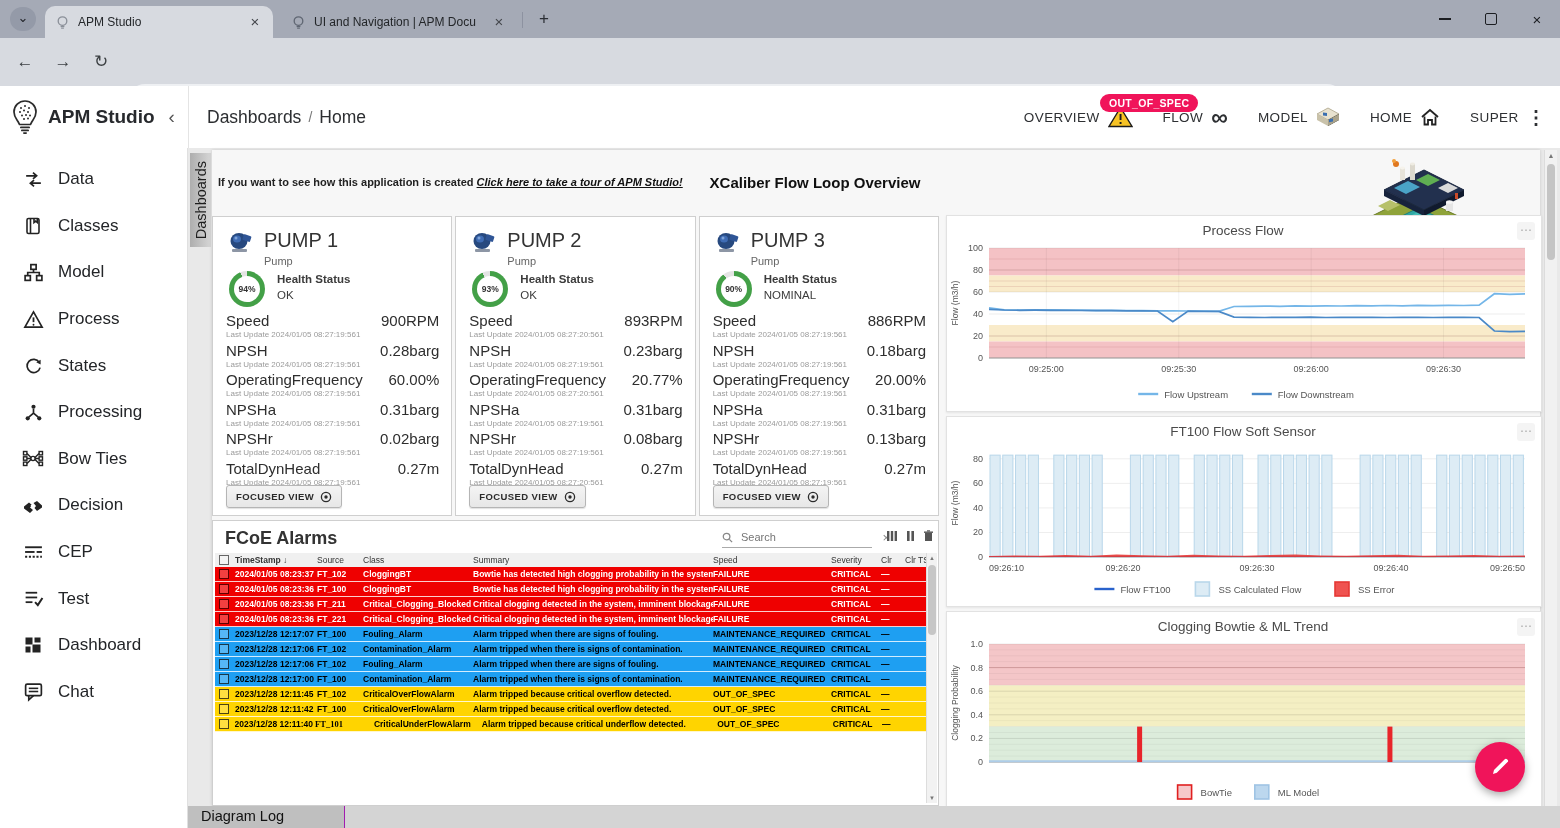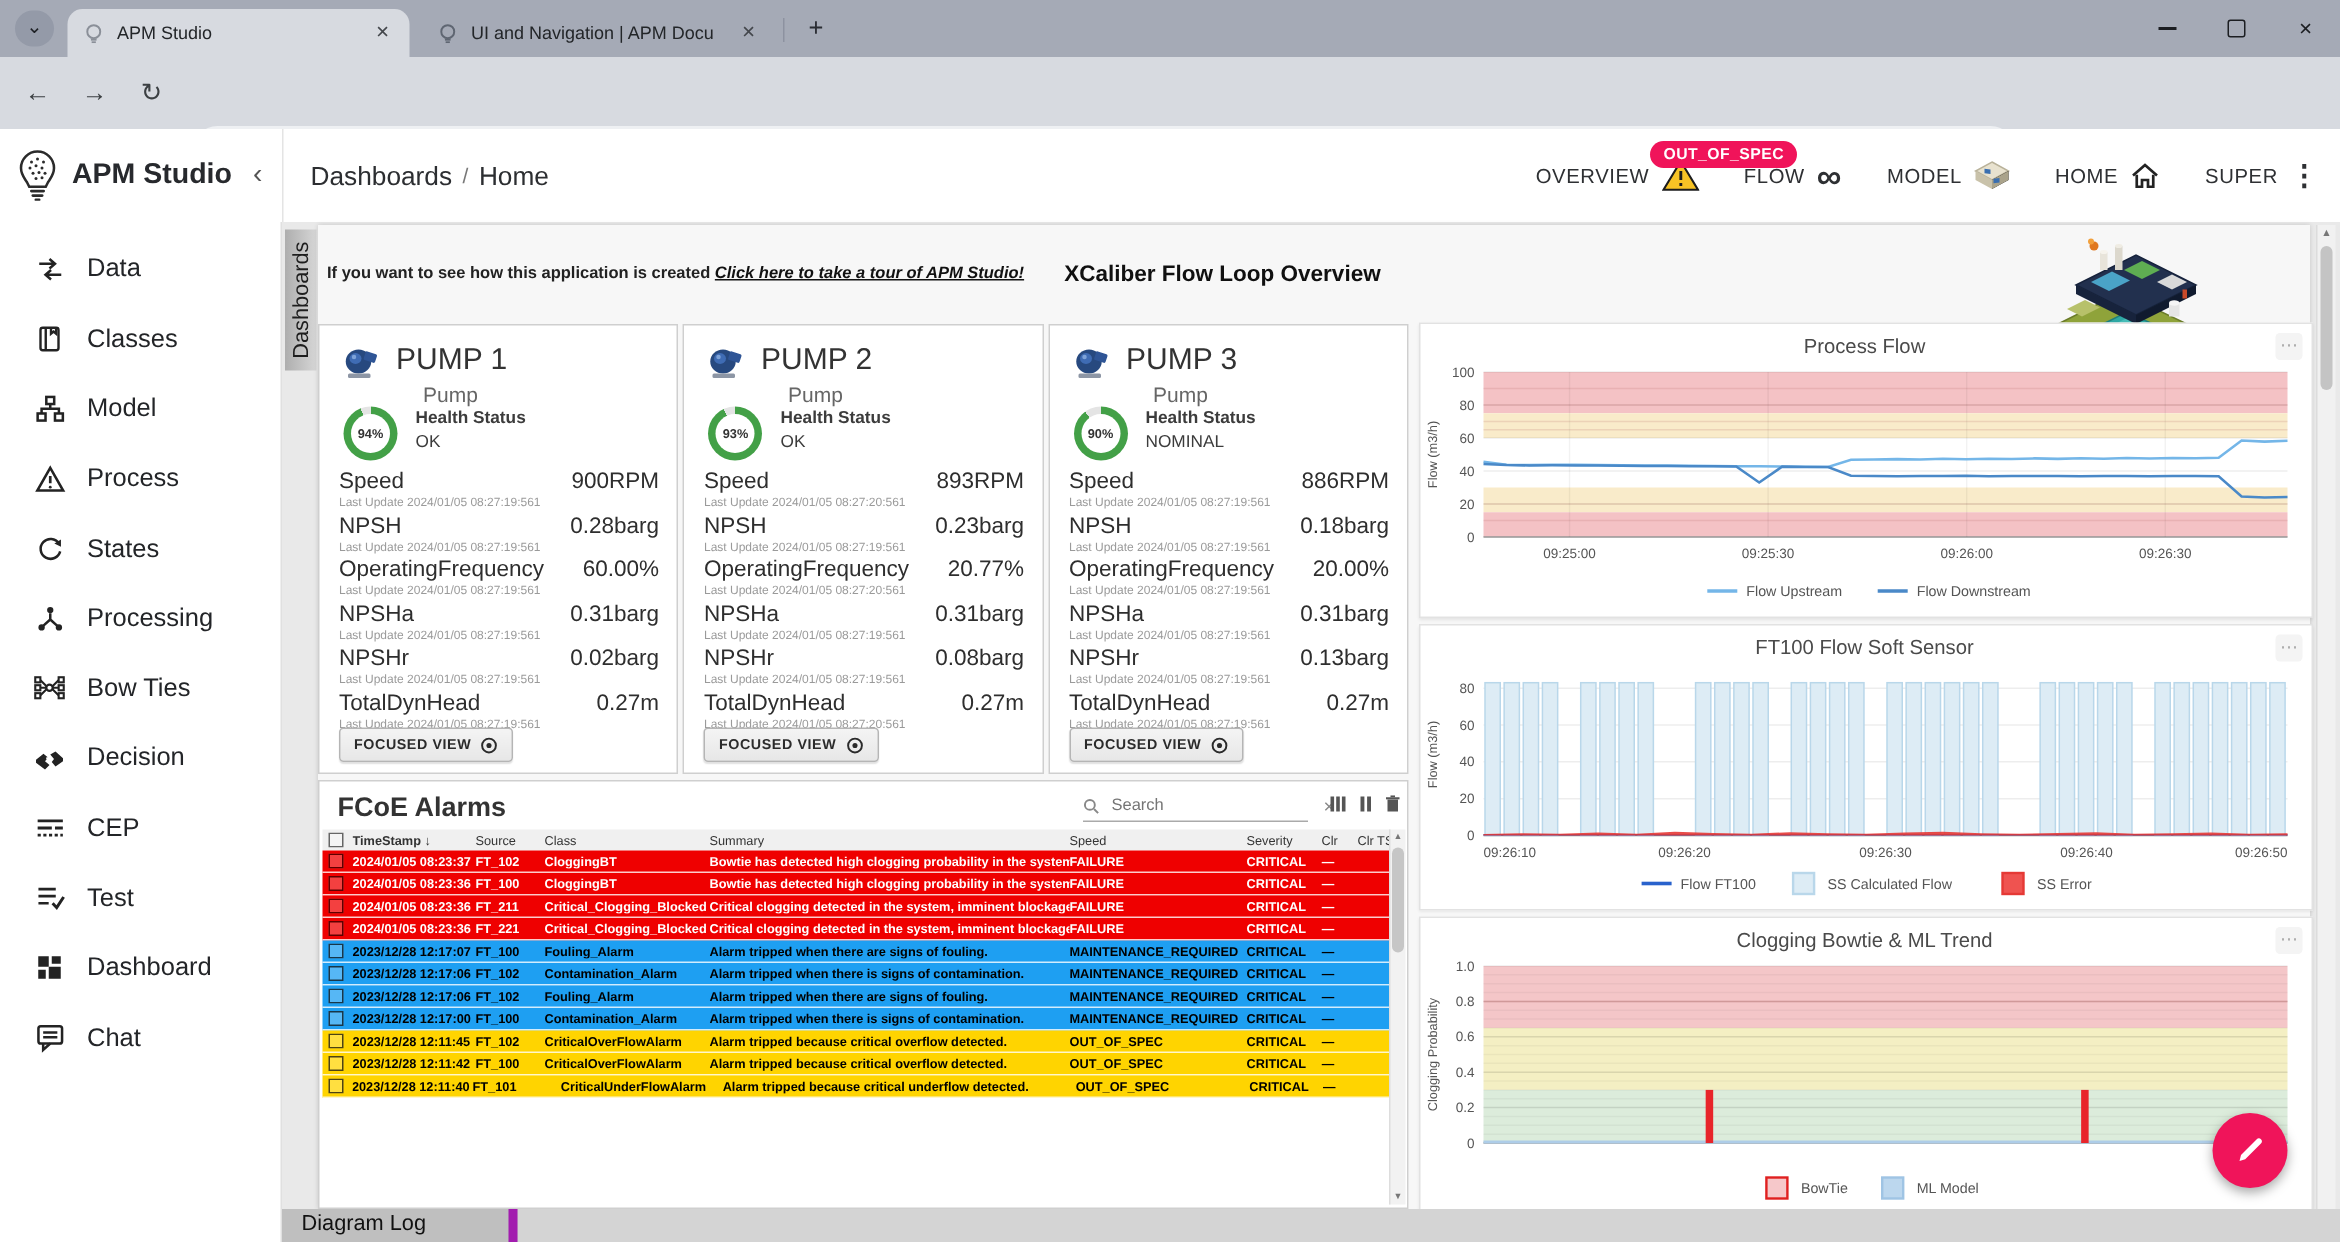--- a/index.html
+++ b/index.html
@@ -60,21 +60,21 @@
   .panel{position:absolute;left:24px;top:2px;width:1328px;height:656px;background:#f7f7f7;box-shadow:0 0 3px rgba(0,0,0,.15);}
   .tourline{position:absolute;left:6px;top:26px;font-size:11px;font-weight:600;color:#222;}
   .tourline a{font-weight:bold;font-style:italic;text-decoration:underline;color:#111;cursor:pointer;}
   .dash-title{position:absolute;left:603px;top:24px;transform:translateX(-50%);font-size:15px;font-weight:bold;color:#101010;white-space:nowrap;}
   .factory{position:absolute;left:1146px;top:0px;}
   
   .pumprow{position:absolute;left:0;top:66px;width:727px;height:300px;display:flex;gap:3px;}
   .pumpcard{flex:1;background:#fff;border:1px solid #cfcfcf;position:relative;box-sizing:border-box;}
   .p-head{position:absolute;left:14px;top:12px;display:flex;}
   .p-name{font-size:20px;color:#333;margin-left:10px;}
-  .p-sub{font-size:14px;color:#666;margin-left:28px;margin-top:3px;}
+  .p-sub{font-size:11px;color:#666;margin-left:10px;margin-top:3px;}
   .gauge{position:absolute;left:16px;top:54px;width:36px;height:36px;border-radius:50%;}
   .gauge-in{position:absolute;left:5px;top:5px;width:26px;height:26px;border-radius:50%;background:#fff;
             display:flex;align-items:center;justify-content:center;font-size:8.5px;font-weight:bold;color:#333;}
   .h-label{position:absolute;left:64px;top:56px;font-size:11.5px;font-weight:600;color:#3c3c3c;}
   .h-state{position:absolute;left:64px;top:72px;font-size:11.5px;color:#3c3c3c;}
   .metrics{position:absolute;left:0;top:94px;width:100%;}
   .m-row{position:relative;height:29.5px;}
   .m-label{position:absolute;left:13px;top:1px;font-size:15px;color:#2e2e2e;}
   .m-value{position:absolute;right:12px;top:1px;font-size:15px;color:#2e2e2e;}
   .m-upd{position:absolute;left:13px;top:19px;font-size:8px;color:#9a9a9a;}
@@ -109,21 +109,21 @@
   .chart-menu{position:absolute;right:6px;top:6px;width:18px;height:18px;background:#f4f4f4;border-radius:3px;color:#aaa;
               font-size:12px;text-align:center;line-height:16px;cursor:pointer;}
   
   .fab{position:absolute;left:1263px;top:592px;width:50px;height:50px;border-radius:25px;background:#f0145a;
        box-shadow:0 3px 8px rgba(0,0,0,.35);display:flex;align-items:center;justify-content:center;cursor:pointer;z-index:9;}
   
   .main-vsb{position:absolute;left:1356px;top:2px;width:12px;height:656px;background:#f1f1f1;border-left:1px solid #dcdcdc;}
   .main-vsb .sbtn{height:12px;font-size:7px;color:#777;text-align:center;line-height:12px;}
   .main-vsb .sthumb{position:absolute;left:2px;top:14px;width:8px;height:96px;background:#c4c4c4;border-radius:4px;}
   .bottombar{position:absolute;left:0;top:658px;width:1372px;height:22px;background:#d4d4d4;}
-  .bb-tab{position:absolute;left:0;top:0;width:157px;height:22px;background:#bfbfbf;border-right:6px solid #a21caf;
+  .bb-tab{position:absolute;left:0;top:0;width:157px;height:22px;background:#bfbfbf;border-right:1px solid #a21caf;
           font-size:14.5px;color:#111;line-height:21px;padding-left:13px;box-sizing:border-box;}
   svg{display:block;}
 </style>
 </head>
 <body>
 
 <div class="stage">
 
   <div class="tabstrip">
     <div class="tab-caret">⌄</div>
@@ -820,21 +820,21 @@
               <div class="al-cell" style="width: 118px;">OUT_OF_SPEC</div>
               <div class="al-cell" style="width: 50px;">CRITICAL</div>
               <div class="al-cell" style="width: 24px;">—</div>
               <div class="al-cell" style="width: 22px;"></div>
             </div>
             <div class="al-row yellow">
               <div class="al-cell" style="width: 20px;">
                 <div class="cbx"></div>
               </div>
               <div class="al-cell" style="width: 82px;">2023/12/28 12:11:40</div>
-              <div class="al-cell" style="width: 60px;">FT_101</div>
+              <div class="al-cell" style="width: 60px; font-family: Liberation Serif, serif;">FT_101</div>
               <div class="al-cell" style="width: 110px;">CriticalUnderFlowAlarm</div>
               <div class="al-cell" style="width: 240px;">Alarm tripped because critical underflow detected.</div>
               <div class="al-cell" style="width: 118px;">OUT_OF_SPEC</div>
               <div class="al-cell" style="width: 50px;">CRITICAL</div>
               <div class="al-cell" style="width: 24px;">—</div>
               <div class="al-cell" style="width: 22px;"></div>
             </div>
           </div>
         <div class="al-vsb">
           <div class="sbtn">▲</div>

